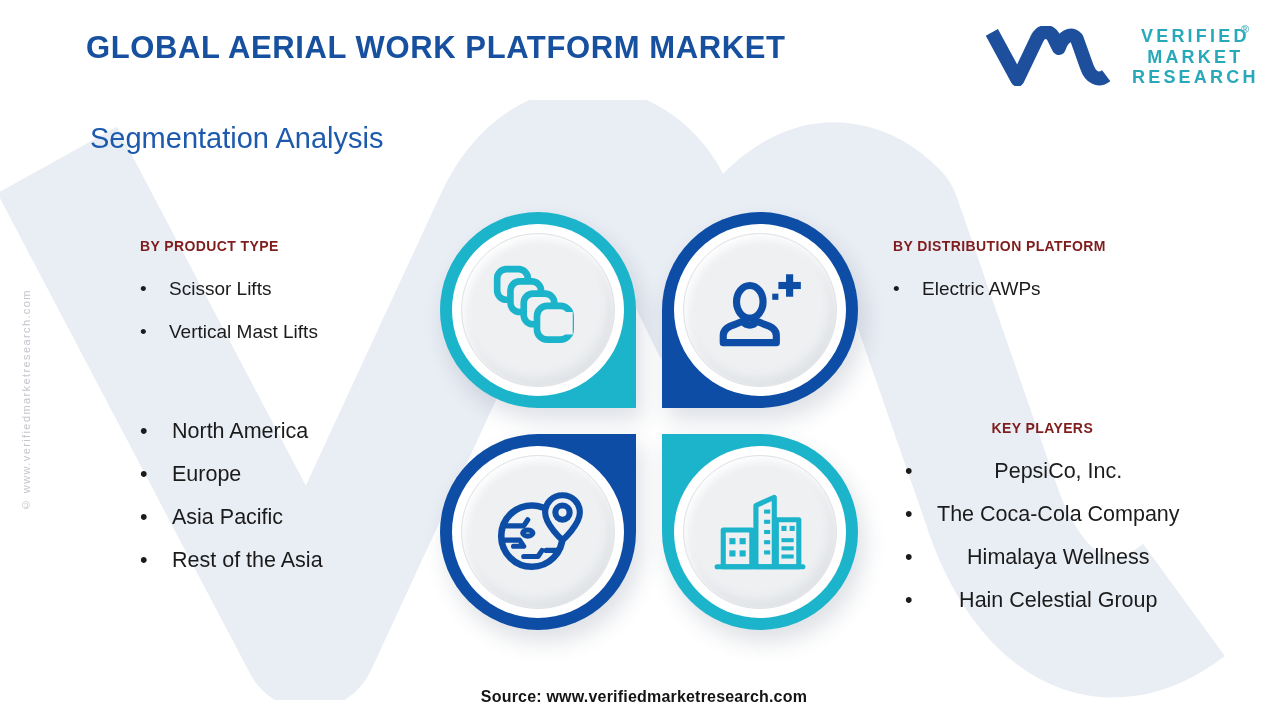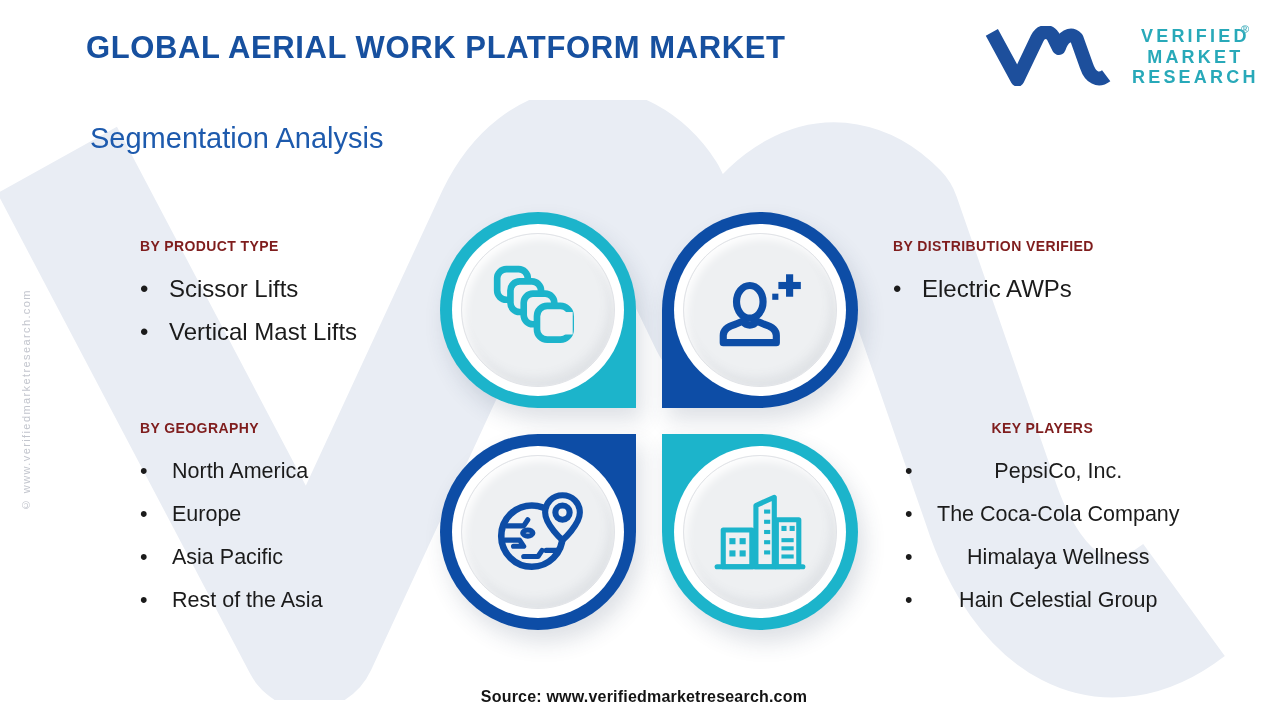--- a/index.html
+++ b/index.html
@@ -28,21 +28,21 @@
   .logo-glyph{position:absolute;left:0;top:2px;width:138px;height:60px;}
   .logo-text{position:absolute;left:150px;top:2px;line-height:20.5px;
     font-size:18px;font-weight:700;letter-spacing:3.2px;color:#28a9b9;text-align:center;}
   .logo-reg{position:absolute;left:259px;top:-1px;font-size:11px;font-weight:700;color:#4db3c0;}
   
   .section{position:absolute;z-index:3;}
   .section h3{margin:0 0 24px 0;font-size:14px;font-weight:700;letter-spacing:.4px;color:#7f1d1d;white-space:nowrap;}
   .section ul{list-style:none;margin:0;padding:0;}
   .section li{position:relative;color:#1b1b1b;white-space:nowrap;}
   .section li::before{content:"\2022";position:absolute;left:0;top:0;color:#1b1b1b;}
-  .sec-sm li{padding-left:29px;font-size:24px;line-height:21px;margin-bottom:22px;}
+  .sec-sm li{padding-left:29px;font-size:19px;line-height:21px;margin-bottom:22px;}
   .sec-lg li{padding-left:32px;font-size:21.5px;line-height:23px;margin-bottom:20px;}
   .sec-product{left:140px;top:238px;}
   .sec-distribution{left:893px;top:238px;}
   .sec-geography{left:140px;top:420px;}
   .sec-players{left:905px;top:420px;text-align:center;}
   
   .quad{position:absolute;width:196px;height:196px;z-index:2;box-shadow:6px 12px 22px rgba(45,65,95,.16);}
   .quad.tl{left:440px;top:212px;background:var(--teal);border-radius:50% 50% 0 50%;}
   .quad.tr{left:662px;top:212px;background:var(--blue);border-radius:50% 50% 50% 0;}
   .quad.bl{left:440px;top:434px;background:var(--blue);border-radius:50% 0 50% 50%;}
@@ -88,28 +88,27 @@
 
   <div class="section sec-sm sec-product">
     <h3>BY PRODUCT TYPE</h3>
     <ul>
       <li>Scissor Lifts</li>
       <li>Vertical Mast Lifts</li>
     </ul>
   </div>
 
   <div class="section sec-sm sec-distribution">
-    <h3>BY DISTRIBUTION VERIFIED</h3>
+    <h3>BY DISTRIBUTION PLATFORM</h3>
     <ul>
       <li>Electric AWPs</li>
     </ul>
   </div>
 
   <div class="section sec-lg sec-geography">
-    <h3>BY GEOGRAPHY</h3>
     <ul>
       <li>North America</li>
       <li>Europe</li>
       <li>Asia Pacific</li>
       <li>Rest of the Asia</li>
     </ul>
   </div>
 
   <div class="section sec-lg sec-players">
     <h3>KEY PLAYERS</h3>

